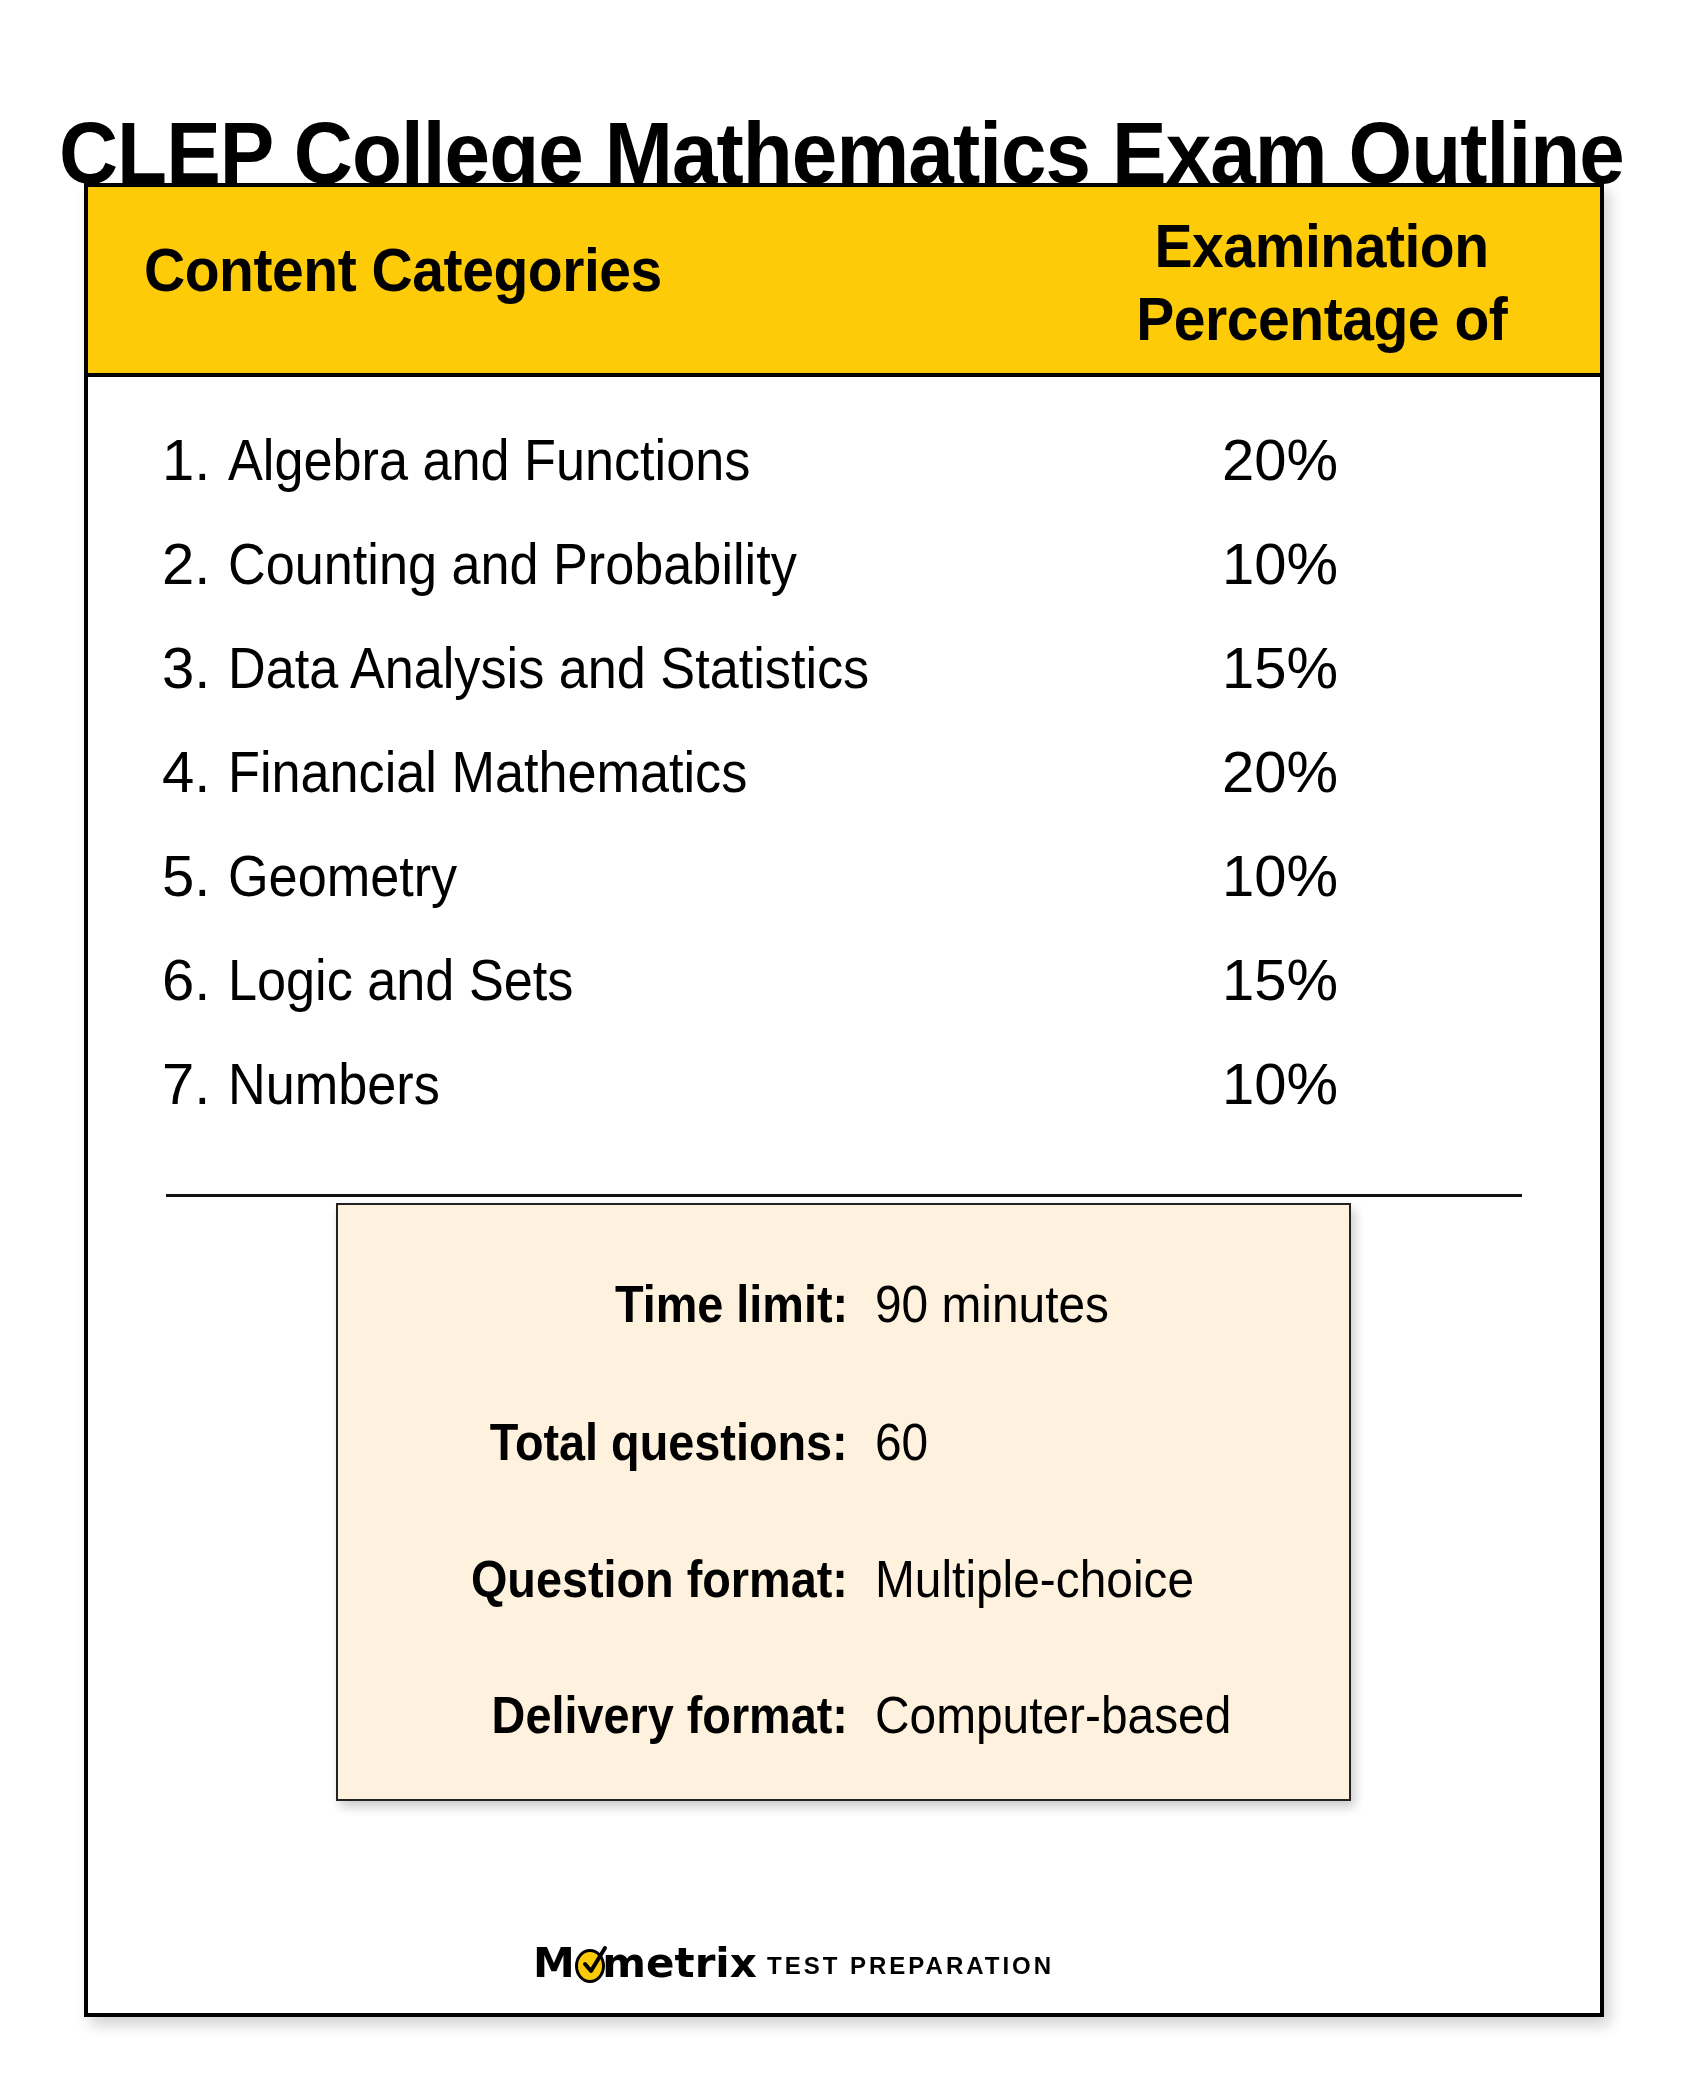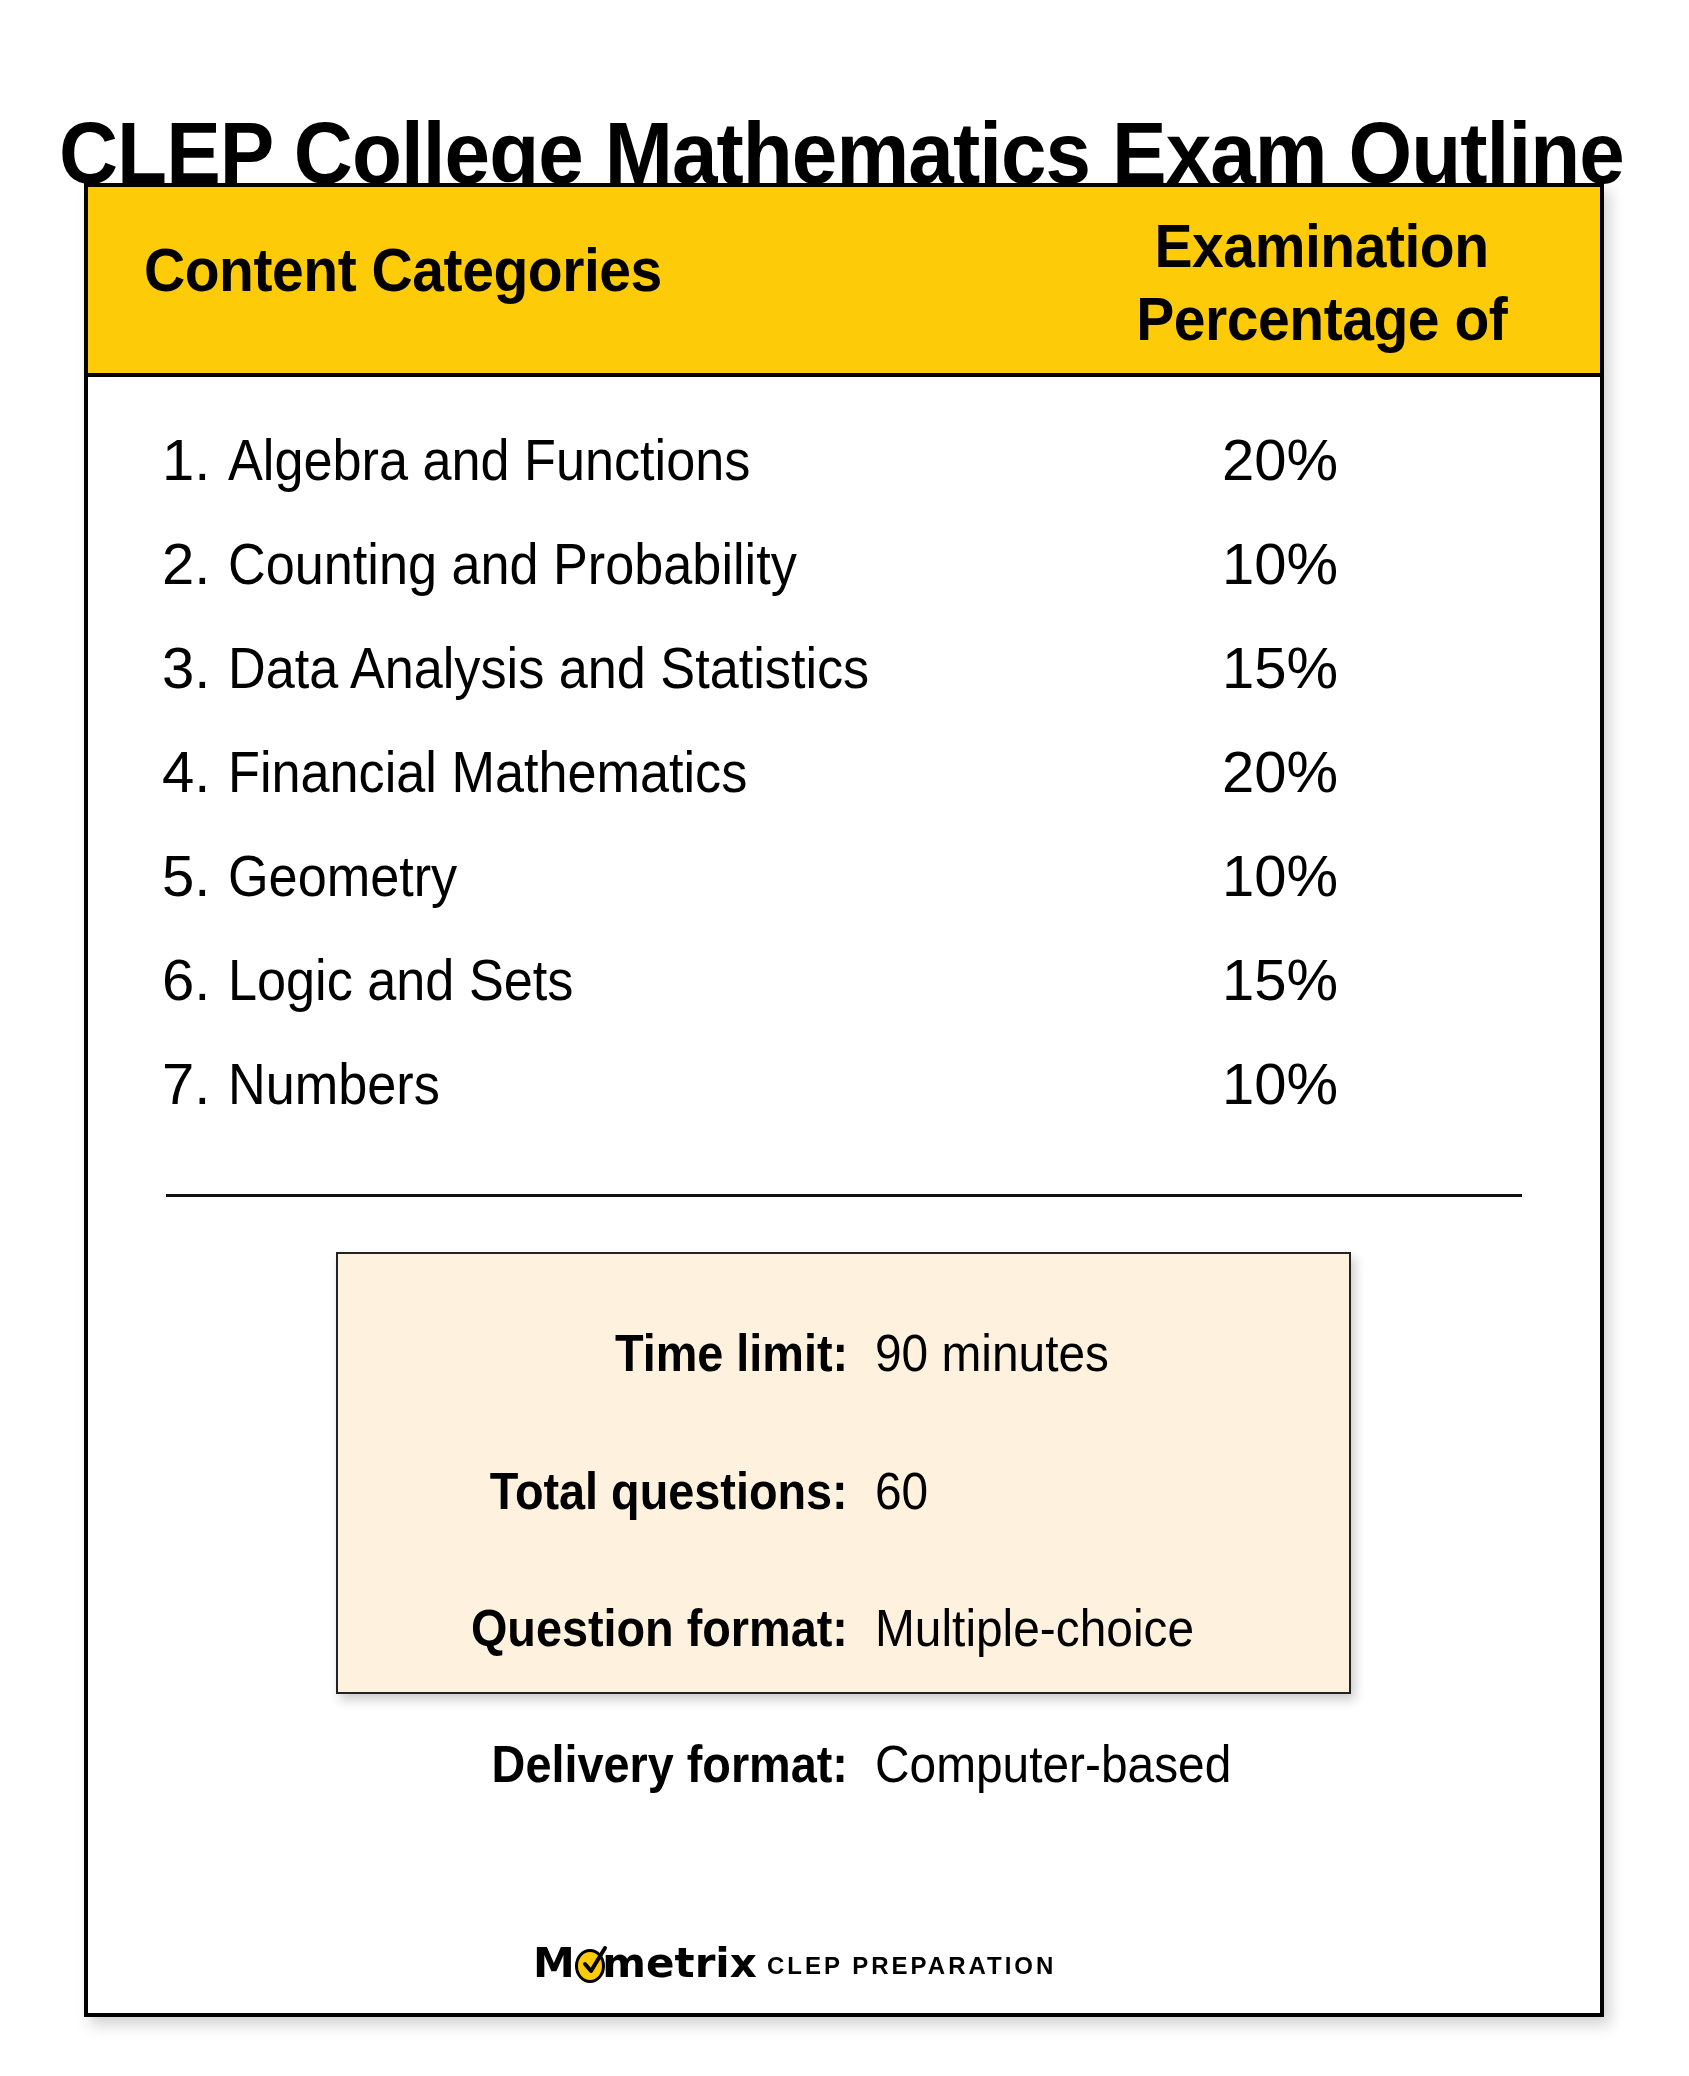--- a/index.html
+++ b/index.html
@@ -120,23 +120,23 @@
       top: 1007px;
       width: 1356px;
       height: 3px;
       background: #111;
     }
 
     
     .info {
       position: absolute;
       left: 248px;
-      top: 1065px;
+      top: 1016px;
       width: 1015px;
-      height: 442px;
+      height: 598px;
       box-sizing: border-box;
       background: #FEF2DF;
       border: 2px solid #222;
       box-shadow: 4px 6px 10px rgba(0,0,0,0.2);
     }
     .info-row {
       position: absolute;
       left: 0;
       width: 100%;
       height: 66px;
@@ -279,15 +279,15 @@
   <div class="logo">
     <div class="logo-brand">
       <span class="lt">M</span>
       <span class="logo-o">
         <svg width="28" height="34" viewBox="0 0 28 34">
           <path d="M5 20 L11 27 L25 4" fill="none" stroke="#000" stroke-width="4" stroke-linecap="round" stroke-linejoin="round"></path>
         </svg>
       </span>
       <span class="lt">metrix</span>
     </div>
-    <span class="logo-tag">CLEP PREPARATION</span>
+    <span class="logo-tag">TEST PREPARATION</span>
   </div>
 </div>
 
 </body></html>

